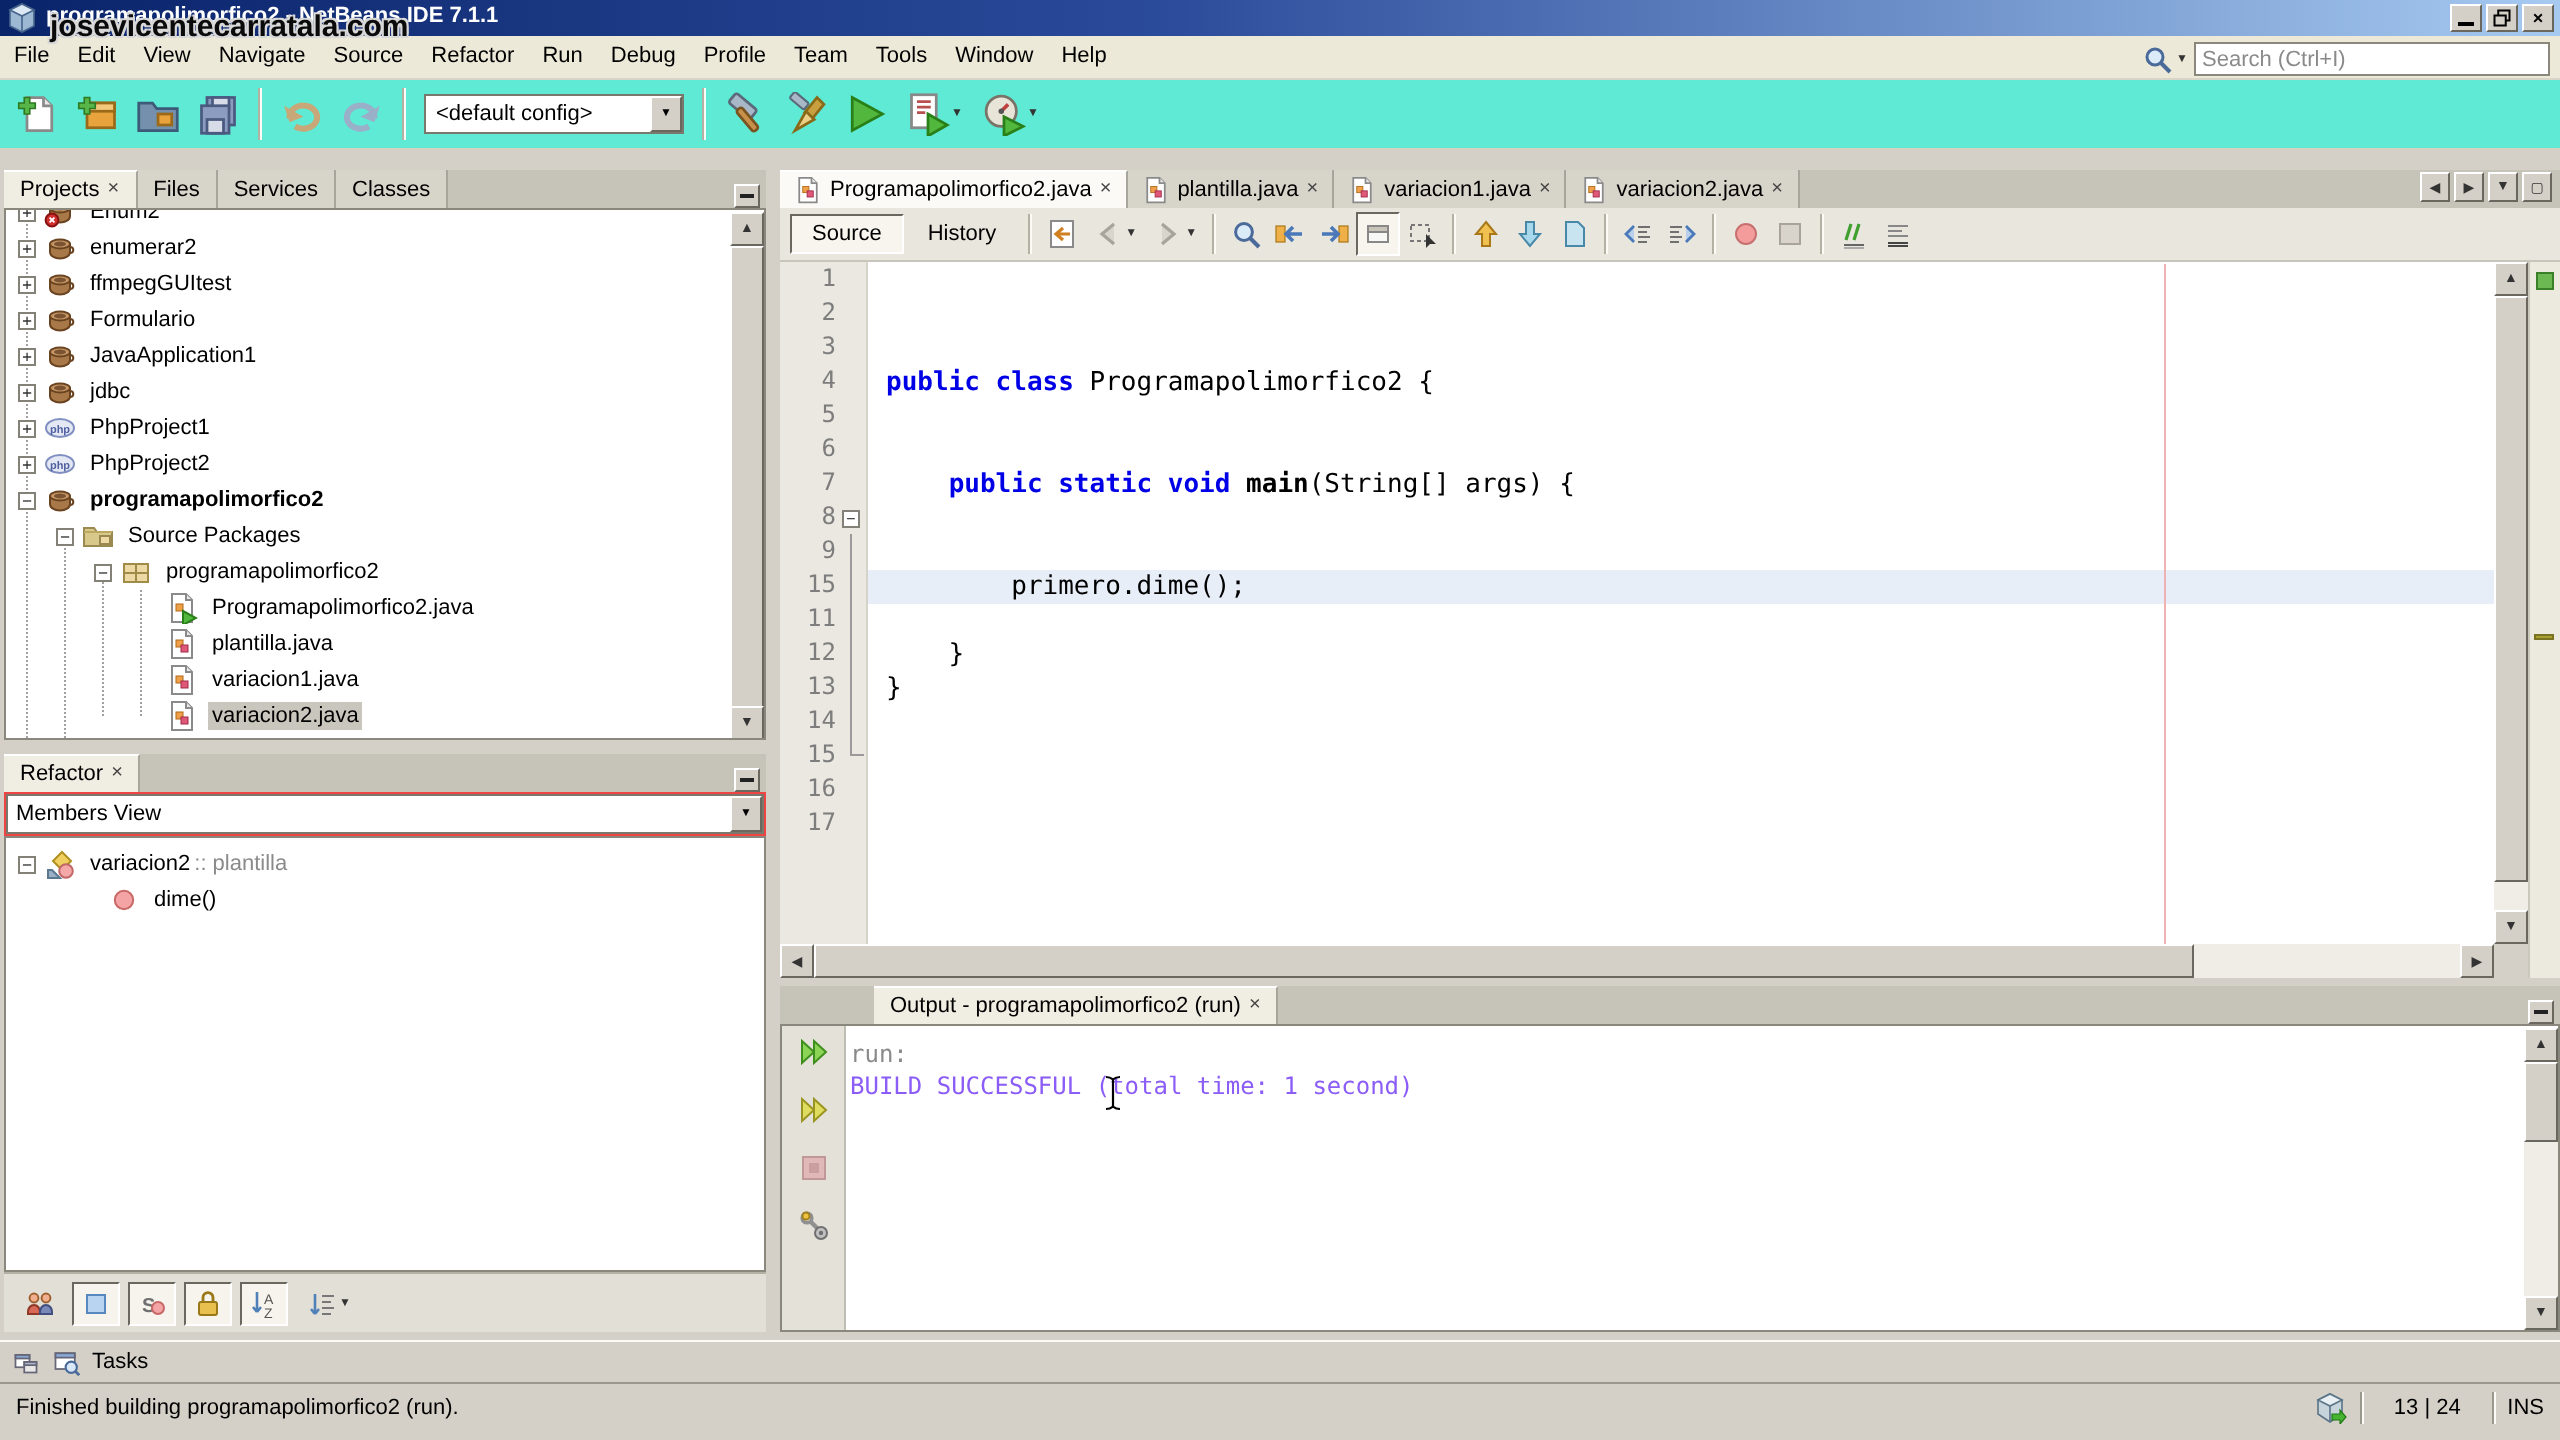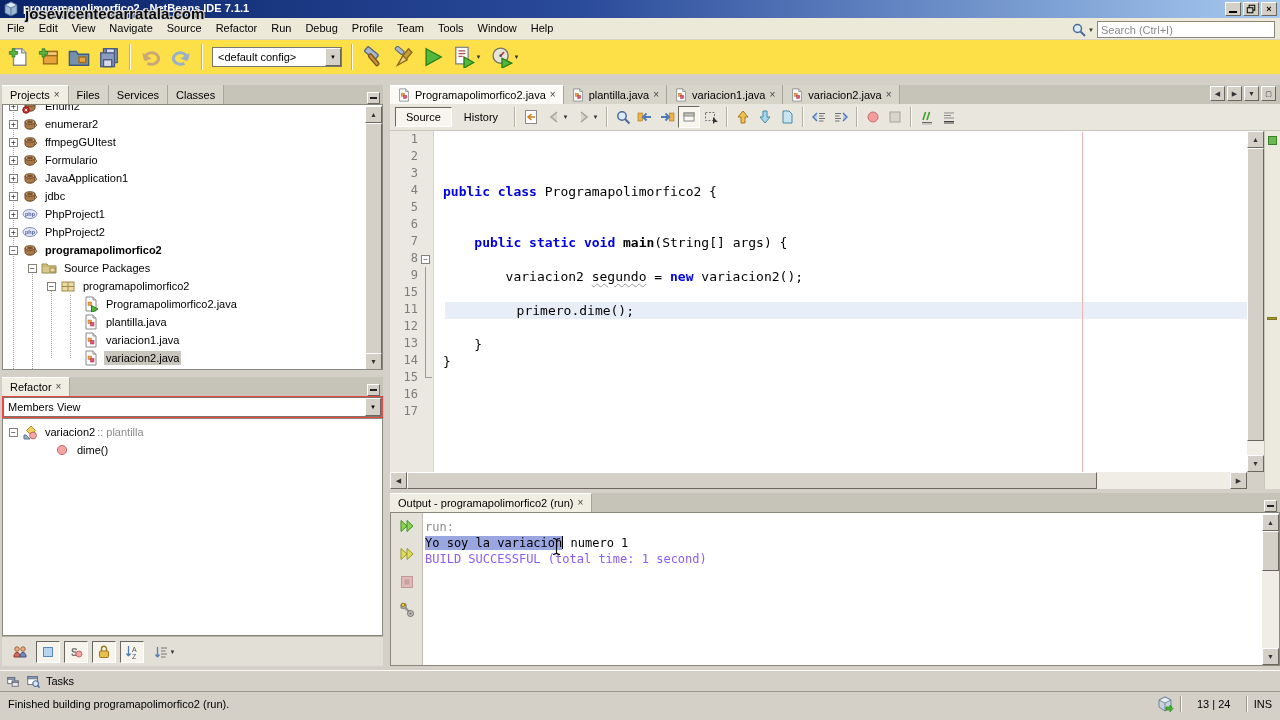--- a/index.html
+++ b/index.html
@@ -27,21 +27,21 @@
   
   #menubar { left:0; top:18px; width:1280px; height:22px; background:#ece9d8; border-bottom:1px solid #d8d5c8; }
   .menu-item { display:inline-block; padding:4px 7px 0 7px; height:22px; }
   #search-wrap { right:5px; top:21px; display:flex; align-items:center; }
   #search-btn { width:26px; height:17px; display:flex; align-items:center; }
   #search-input { width:178px; height:17px; border:1px solid #8a877c; font-family:"Liberation Sans",sans-serif; font-size:11px; padding:0 3px; color:#333; }
   #search-input::placeholder { color:#8a8a8a; }
   .dd { font-size:6px; color:#333; margin-left:1px; }
 
   
-  #toolbar { left:0; top:40px; width:1280px; height:35px; background:#fde047; border-bottom:1px solid #d4d1c2; display:flex; align-items:center; padding-left:4px; }
+  #toolbar { left:0; top:40px; width:1280px; height:35px; background:#5eead4; border-bottom:1px solid #d4d1c2; display:flex; align-items:center; padding-left:4px; }
   .tbtn { width:30px; height:30px; display:flex; align-items:center; justify-content:center; }
   .tsep { width:2px; height:26px; border-left:1px solid #b4b1a4; border-right:1px solid #fbfaf4; margin:0 5px; }
   #config-combo { display:inline-flex; height:20px; border:1px solid #7a776c; background:#fff; margin:0 4px; }
   #config-text { width:112px; padding:3px 5px 0 5px; font-size:11px; }
   #config-btn { width:16px; height:18px; background:#d4d0c8; border:1px solid; border-color:#fff #6a675e #6a675e #fff; display:flex; align-items:center; justify-content:center; font-size:6px; }
 
   
   .tabrow { background:#c6c3b9; display:flex; align-items:flex-end; }
   .ptab { height:19px; display:inline-flex; align-items:center; gap:4px; padding:0 8px; background:#d7d4ca; border-right:1px solid #a8a59c; font-size:11px; }
   .ptab.active { background:#f0ede3; border-top:1px solid #fff; }
@@ -94,32 +94,32 @@
   .esep { width:2px; height:20px; border-left:1px solid #b4b1a4; border-right:1px solid #fbfaf4; margin:0 4px; }
 
   #code-area { left:390px; top:131px; width:890px; height:358px; background:#fff; }
   #gutter { position:absolute; left:0; top:0; width:44px; height:341px; background:#eae8e0; border-right:1px solid #d6d3c8; }
   .gut-num { height:17px; line-height:17px; text-align:right; width:28px; color:#7d7d7d; font-family:"DejaVu Sans Mono",monospace; font-size:12px; }
   #fold-box { position:absolute; left:31px; top:124px; width:9px; height:9px; border:1px solid #848278; background:#fff; font-size:8px; line-height:7px; text-align:center; color:#333; z-index:3; }
   #fold-vline { position:absolute; left:35px; top:136px; height:110px; border-left:1px solid #9a9a9a; z-index:3; }
   #fold-corner { position:absolute; left:35px; top:246px; width:7px; border-bottom:1px solid #9a9a9a; z-index:3; }
   #code-lines { position:absolute; left:44px; top:1px; width:813px; }
   .code-line { height:17px; line-height:17px; white-space:pre; font-family:"DejaVu Sans Mono",monospace; font-size:13px; padding-left:9px; }
-  .code-line.cur { background:#e7eef8;margin-left:11px; }
+  .code-line.cur { background:#e7eef8; }
   .kw { color:#0000e6; font-weight:bold; }
   .bseg { font-weight:bold; }
   .warn { text-decoration:underline wavy #999 1px; text-underline-offset:2px; }
   #margin-line { position:absolute; left:692px; top:1px; width:1px; height:340px; background:#efb2b2; }
   #stripe { position:absolute; left:874px; top:0; width:16px; height:358px; background:#eceadf; border-left:1px solid #cac7bc; }
   #stripe-ok { position:absolute; left:3px; top:5px; width:9px; height:9px; background:#6cb852; border:1px solid #3a8028; }
   #stripe-warn { position:absolute; left:2px; top:186px; width:10px; height:3px; background:#a8a033; border:1px solid #7a7420; }
 
   
   #output { left:390px; top:493px; width:890px; height:173px; background:#d4d0c8; }
-  #output-tabs { height:19px; }
+  #output-tabs { height:19px;padding-left:47px; }
   #output-body { position:absolute; left:0; top:19px; width:890px; height:154px; background:#fff; border:1px solid #8a877c; }
   #output-actions { position:absolute; left:0; top:0; width:32px; height:152px; background:#e4e1d8; border-right:1px solid #c0bdb2; display:flex; flex-direction:column; align-items:center; padding-top:5px; gap:10px; }
   #output-text { position:absolute; left:34px; top:6px; font-family:"DejaVu Sans Mono",monospace; font-size:12px; }
   .out-line { height:16px; line-height:16px; white-space:pre; }
   .out-muted { color:#8a8a8a; }
   .out-success { color:#8b5cf6; }
   .out-sel { background:#9aa6df; }
   .caret { display:inline-block; width:1px; height:13px; background:#000; vertical-align:-2px; }
   #ibeam { position:absolute; left:160px; top:24px; width:11px; height:19px; z-index:5; }
 
@@ -824,21 +824,20 @@
   <div id="fold-corner"></div>
   <div id="code-lines">
       <div class="code-line">&nbsp;</div>
       <div class="code-line">&nbsp;</div>
       <div class="code-line">&nbsp;</div>
       <div class="code-line"><span class="kw">public</span><span> </span><span class="kw">class</span><span> Programapolimorfico2 {</span></div>
       <div class="code-line">&nbsp;</div>
       <div class="code-line">&nbsp;</div>
       <div class="code-line"><span>    </span><span class="kw">public</span><span> </span><span class="kw">static</span><span> </span><span class="kw">void</span><span> </span><span class="bseg">main</span><span>(String[] args) {</span></div>
       <div class="code-line">&nbsp;</div>
-      <div class="code-line"><span>        variacion2 </span><span class="warn">segundo</span><span> = </span><span class="kw">new</span><span> variacion2();</span></div>
       <div class="code-line">&nbsp;</div>
       <div class="code-line cur"><span>        primero.dime();</span></div>
       <div class="code-line">&nbsp;</div>
       <div class="code-line"><span>    }</span></div>
       <div class="code-line"><span>}</span></div>
       <div class="code-line">&nbsp;</div>
     </div>
   <div id="margin-line"></div>
   <div class="vsb" style="left:857px;top:0;height:341px">
     <div class="sb-btn" style="top:0">▲</div>
@@ -884,21 +883,20 @@
         <span><span class="icon w16"><svg viewBox="0 0 16 16">
               <circle cx="4.5" cy="4" r="2.4" fill="none" stroke="#909090" stroke-width="1.8"></circle>
               <path d="M6 5.5 11.5 11" stroke="#909090" stroke-width="2.2"></path>
               <circle cx="11.5" cy="11.5" r="3" fill="#c0c0c0" stroke="#707070"></circle>
               <circle cx="11.5" cy="11.5" r="1.1" fill="#707070"></circle>
               <circle cx="4" cy="3" r="1.8" fill="#f0c040" stroke="#a08020"></circle>
             </svg></span></span>
       </div>
     <div id="output-text">
         <div class="out-line out-muted">run:</div>
-        <div class="out-line"><span class="out-sel">Yo soy la variacion</span><span class="caret"></span><span> numero 1</span></div>
         <div class="out-line out-success">BUILD SUCCESSFUL (total time: 1 second)</div>
       </div>
     <span id="ibeam" class="icon">
         <svg viewBox="0 0 11 19">
           <path d="M2 1.5c1.6 0 2.6.5 3.5 1.2C6.4 2 7.4 1.5 9 1.5M2 17.5c1.6 0 2.6-.5 3.5-1.2.9.7 1.9 1.2 3.5 1.2M5.5 2.7v14" fill="none" stroke="#000" stroke-width="1.1"></path>
         </svg>
       </span>
     <div class="vsb" style="left:871px;top:1px;height:151px">
       <div class="sb-btn" style="top:0">▲</div>
       <div class="sb-thumb" style="top:17px;height:40px"></div>

